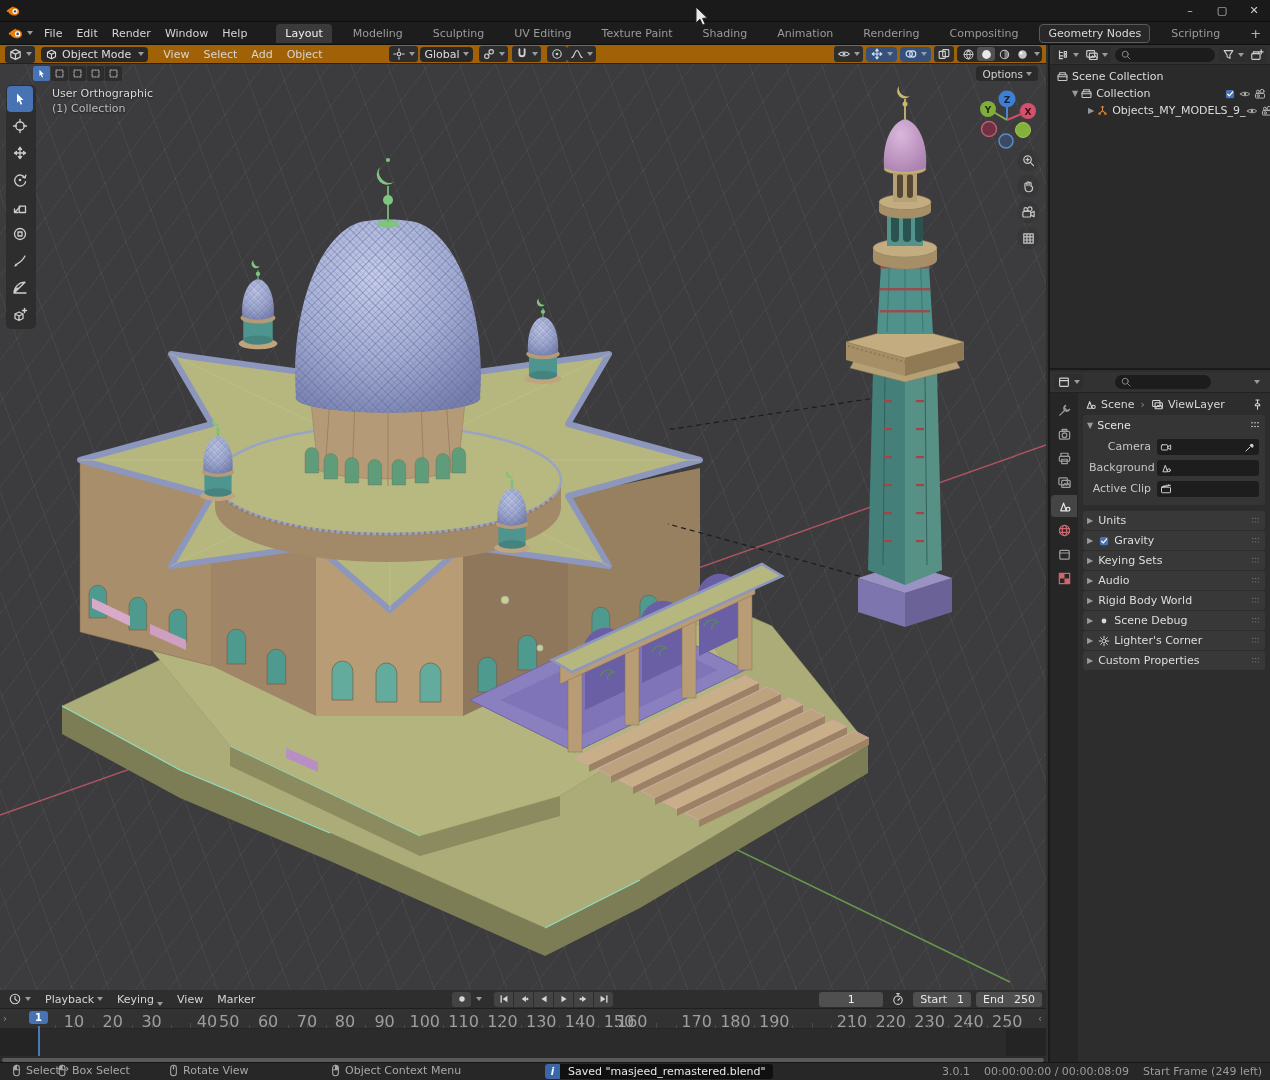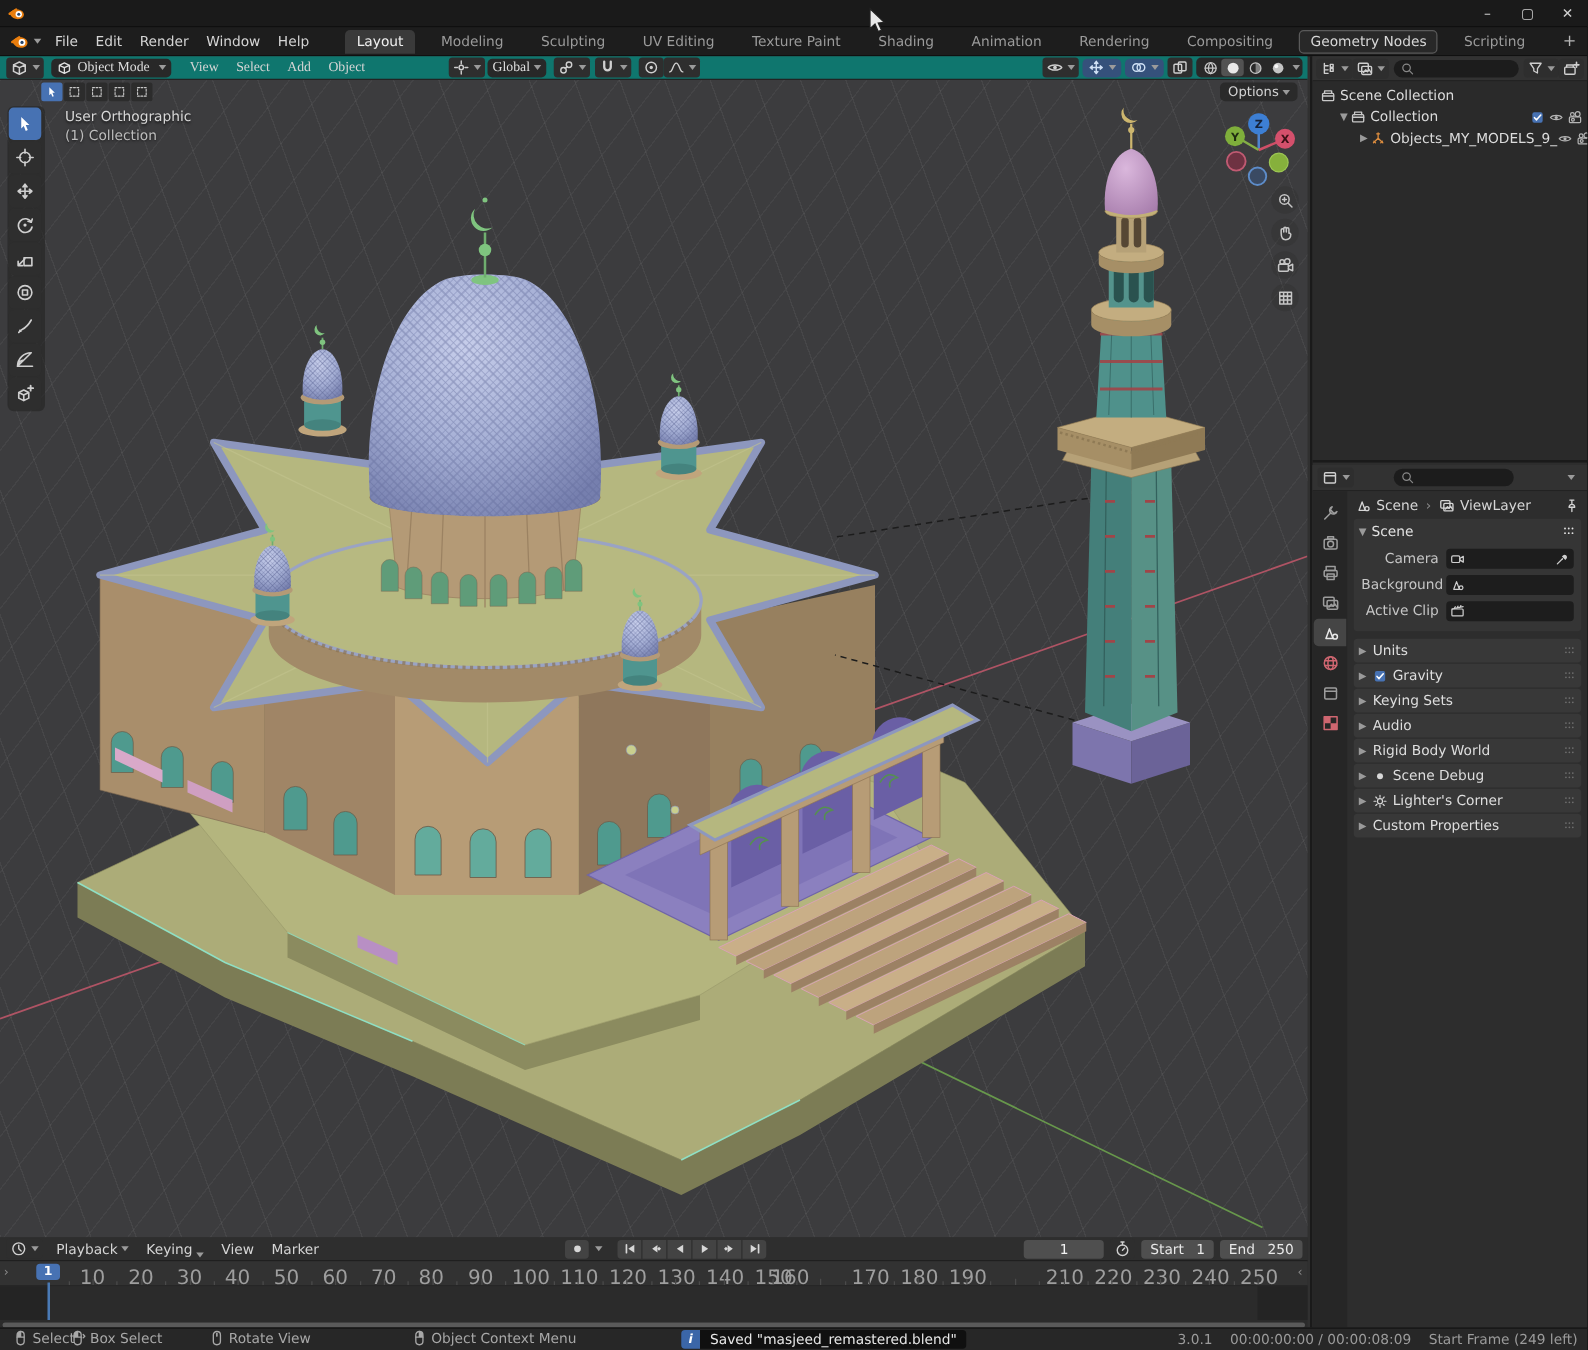--- a/index.html
+++ b/index.html
@@ -19,21 +19,21 @@
   .menu-item{padding:3px 7px;color:#d5d5d5;border-radius:3px;}
   .tabs{display:flex;align-items:center;margin-left:10px;}
   .tab{padding:3px 9px;color:#9b9b9b;border-radius:4px 4px 0 0;white-space:nowrap;margin-left:12px;}
   .tab.active{background:#3a3a3a;color:#f0f0f0;}
   .tab.boxed{background:#282828;color:#d8d8d8;border:1px solid #5a5a5a;border-radius:4px;padding:2px 8px;}
   .tab.add{color:#b5b5b5;font-size:13px;}
   .idsel{display:flex;align-items:center;background:#2b2b2b;border:1px solid #3d3d3d;border-radius:4px;height:17px;padding:0 2px;margin-left:6px;}
   .idsel .txt{padding:0 6px;color:#e0e0e0;min-width:58px;}
   .idsel .mini{width:16px;height:14px;display:flex;align-items:center;justify-content:center;color:#bbb;}
   
-  .vpheader{left:0;top:45px;width:1046px;height:19px;background:#0f766e;border-bottom:1px solid #232323;display:flex;align-items:center;box-sizing:border-box;font-family:Liberation Serif, serif;}
+  .vpheader{left:0;top:45px;width:1046px;height:19px;background:#a16207;border-bottom:1px solid #232323;display:flex;align-items:center;box-sizing:border-box;}
   .hbtn{display:flex;align-items:center;background:#2e2e2e;border-radius:3px;padding:1px 3px;color:#cfcfcf;}
   .pill{display:flex;align-items:center;background:#282828;border-radius:4px;height:15px;padding:0 4px;color:#dedede;}
   .pill.blue{background:#35517b;color:#cfe0f5;}
   .caret{width:0;height:0;border-left:3.5px solid transparent;border-right:3.5px solid transparent;border-top:4px solid #9b9b9b;margin-left:3px;}
   .vmenu{padding:2px 7px;color:#d5d5d5;}
   .shadegrp{display:flex;align-items:center;background:#282828;border-radius:4px;height:16px;padding:0 2px;}
   .shadegrp .sb{width:18px;height:14px;display:flex;align-items:center;justify-content:center;border-radius:3px;color:#c4c4c4;}
   .shadegrp .sb.on{background:#525252;color:#fff;}
   
   .viewport{left:0;top:64px;width:1046px;height:926px;background-color:#3c3c3e;
@@ -1338,21 +1338,21 @@
             <span>250</span>
         </div>
       </div>
     </div>
     <div class="tl-ruler" id="ruler">
       <span style="position:absolute;left:3px;top:4px;color:#8a8a8a;font-size:10px;">›</span>
       <span style="position:absolute;right:4px;top:4px;color:#8a8a8a;font-size:10px;">‹</span>
     <span class="tick-label" style="left: 59.9515px;">10</span>
         <span class="tick-label" style="left: 98.7865px;">20</span>
         <span class="tick-label" style="left: 137.621px;">30</span>
-        <span class="tick-label" style="left: 176px;">40</span>
+        <span class="tick-label" style="left: 193px;">40</span>
         <span class="tick-label" style="left: 215.292px;">50</span>
         <span class="tick-label" style="left: 254.126px;">60</span>
         <span class="tick-label" style="left: 292.962px;">70</span>
         <span class="tick-label" style="left: 331px;">80</span>
         <span class="tick-label" style="left: 370.632px;">90</span>
         <span class="tick-label" style="left: 409.466px;">100</span>
         <span class="tick-label" style="left: 448.301px;">110</span>
         <span class="tick-label" style="left: 487.137px;">120</span>
         <span class="tick-label" style="left: 525.971px;">130</span>
         <span class="tick-label" style="left: 564.807px;">140</span>

